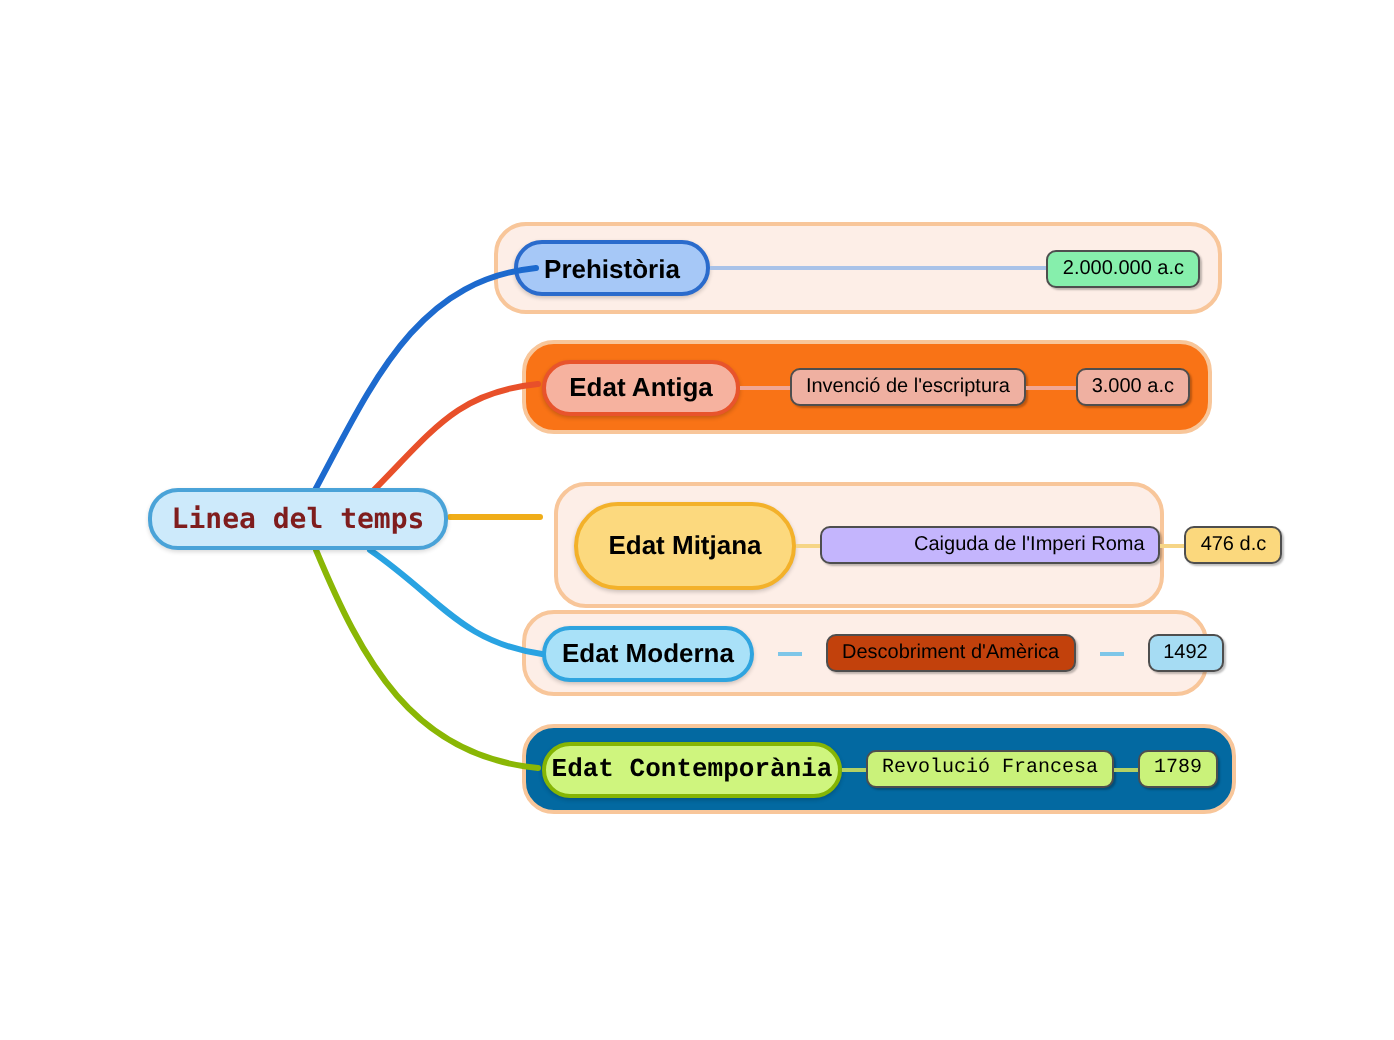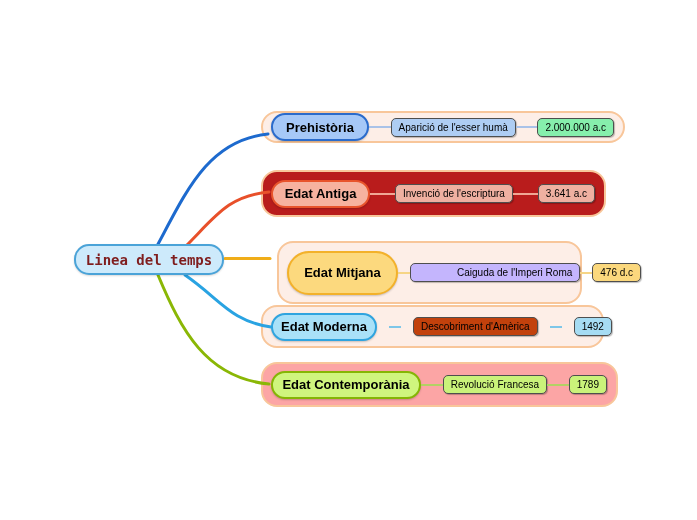--- a/index.html
+++ b/index.html
@@ -17,21 +17,21 @@
   }
   
   .curves{position:absolute;left:0;top:0;width:697px;height:520px;z-index:2;pointer-events:none;}
   .curves path{fill:none;stroke-width:3;stroke-linecap:round;}
   
   .branch{
     position:absolute;display:flex;align-items:center;
     box-sizing:border-box;border:2px solid;border-radius:16px;
     padding:0 9px 0 8px;z-index:1;
   }
-  .branch-0{left:261px;top:111px;width:364px;height:32px;}
+  .branch-0{left:247px;top:111px;width:364px;height:46px;}
   .branch-1{left:261px;top:170px;width:345px;height:47px;}
   .branch-2{left:261px;top:241px;width:305px;height:63px;margin-left:16px;}
   .branch-3{left:261px;top:305px;width:343px;height:43px;}
   .branch-4{left:261px;top:362px;width:357px;height:45px;}
   
   .node{
     display:flex;align-items:center;justify-content:center;flex-shrink:0;
     box-sizing:border-box;border:2.5px solid;border-radius:15px;
     font-weight:bold;font-size:13px;color:#000;
     box-shadow:0 1px 2px rgba(0,0,0,.2);white-space:nowrap;
@@ -66,40 +66,37 @@
 
   <div class="root" style="background-color: rgb(205, 234, 251); border-color: rgb(74, 163, 216);">
     <span>Linea del temps</span>
   </div>
 
   <div class="branch branch-0" style="background-color: rgb(253, 238, 231); border-color: rgb(248, 198, 154);">
     <div class="node" style="background-color: rgb(166, 200, 247); border-color: rgb(42, 107, 204);">
       <span>Prehistòria</span>
     </div>
     <div class="hline" style="background-color: rgb(169, 194, 232);"></div>
-    <div class="box" style="background-color: rgb(174, 205, 243); border-color: rgb(78, 78, 78);">
-      <span>Aparició de l'esser humà</span>
-    </div>
     <div class="hline" style="background-color: rgb(169, 194, 232);"></div>
     <div class="box" style="background-color: #86efac; border-color: rgb(78, 78, 78);">
       <span>2.000.000 a.c</span>
     </div>
   </div>
 
-  <div class="branch branch-1" style="background-color: #b91c1c; border-color: rgb(248, 198, 154);">
+  <div class="branch branch-1" style="background-color: #f97316; border-color: rgb(248, 198, 154);">
     <div class="node" style="background-color: rgb(246, 178, 159); border-color: rgb(232, 84, 44);">
       <span>Edat Antiga</span>
     </div>
     <div class="hline" style="background-color: rgb(240, 167, 149);"></div>
     <div class="box" style="background-color: rgb(239, 176, 161); border-color: rgb(78, 78, 78);">
       <span>Invenció de l'escriptura</span>
     </div>
     <div class="hline" style="background-color: rgb(240, 167, 149);"></div>
     <div class="box" style="background-color: rgb(239, 176, 161); border-color: rgb(78, 78, 78);">
-      <span>3.641 a.c</span>
+      <span>3.000 a.c</span>
     </div>
   </div>
 
   <div class="branch branch-2" style="background-color: rgb(253, 238, 231); border-color: rgb(248, 198, 154);">
     <div class="node" style="background-color: rgb(252, 217, 126); border-color: rgb(243, 177, 42);">
       <span>Edat Mitjana</span>
     </div>
     <div class="hline" style="background-color: rgb(246, 213, 134);"></div>
     <div class="box" style="background-color: #c4b5fd; border-color: rgb(78, 78, 78); padding-left: 46px;">
       <span>Caiguda de l'Imperi Roma</span>
@@ -117,21 +114,21 @@
     <div class="hline" style="background-color: rgb(126, 198, 232);"></div>
     <div class="box" style="background-color: #c2410c; border-color: rgb(78, 78, 78);">
       <span>Descobriment d'Amèrica</span>
     </div>
     <div class="hline" style="background-color: rgb(126, 198, 232);"></div>
     <div class="box" style="background-color: rgb(166, 220, 243); border-color: rgb(78, 78, 78);">
       <span>1492</span>
     </div>
   </div>
 
-  <div class="branch branch-4" style="background-color: #fca5a5; border-color: rgb(248, 198, 154);">
+  <div class="branch branch-4" style="background-color: #0369a1; border-color: rgb(248, 198, 154); font-family: Liberation Mono, monospace;">
     <div class="node" style="background-color: rgb(207, 245, 126); border-color: rgb(133, 181, 4);">
       <span>Edat Contemporània</span>
     </div>
     <div class="hline" style="background-color: rgb(179, 209, 101);"></div>
     <div class="box" style="background-color: rgb(202, 242, 122); border-color: rgb(78, 78, 78);">
       <span>Revolució Francesa</span>
     </div>
     <div class="hline" style="background-color: rgb(179, 209, 101);"></div>
     <div class="box" style="background-color: rgb(202, 242, 122); border-color: rgb(78, 78, 78);">
       <span>1789</span>

